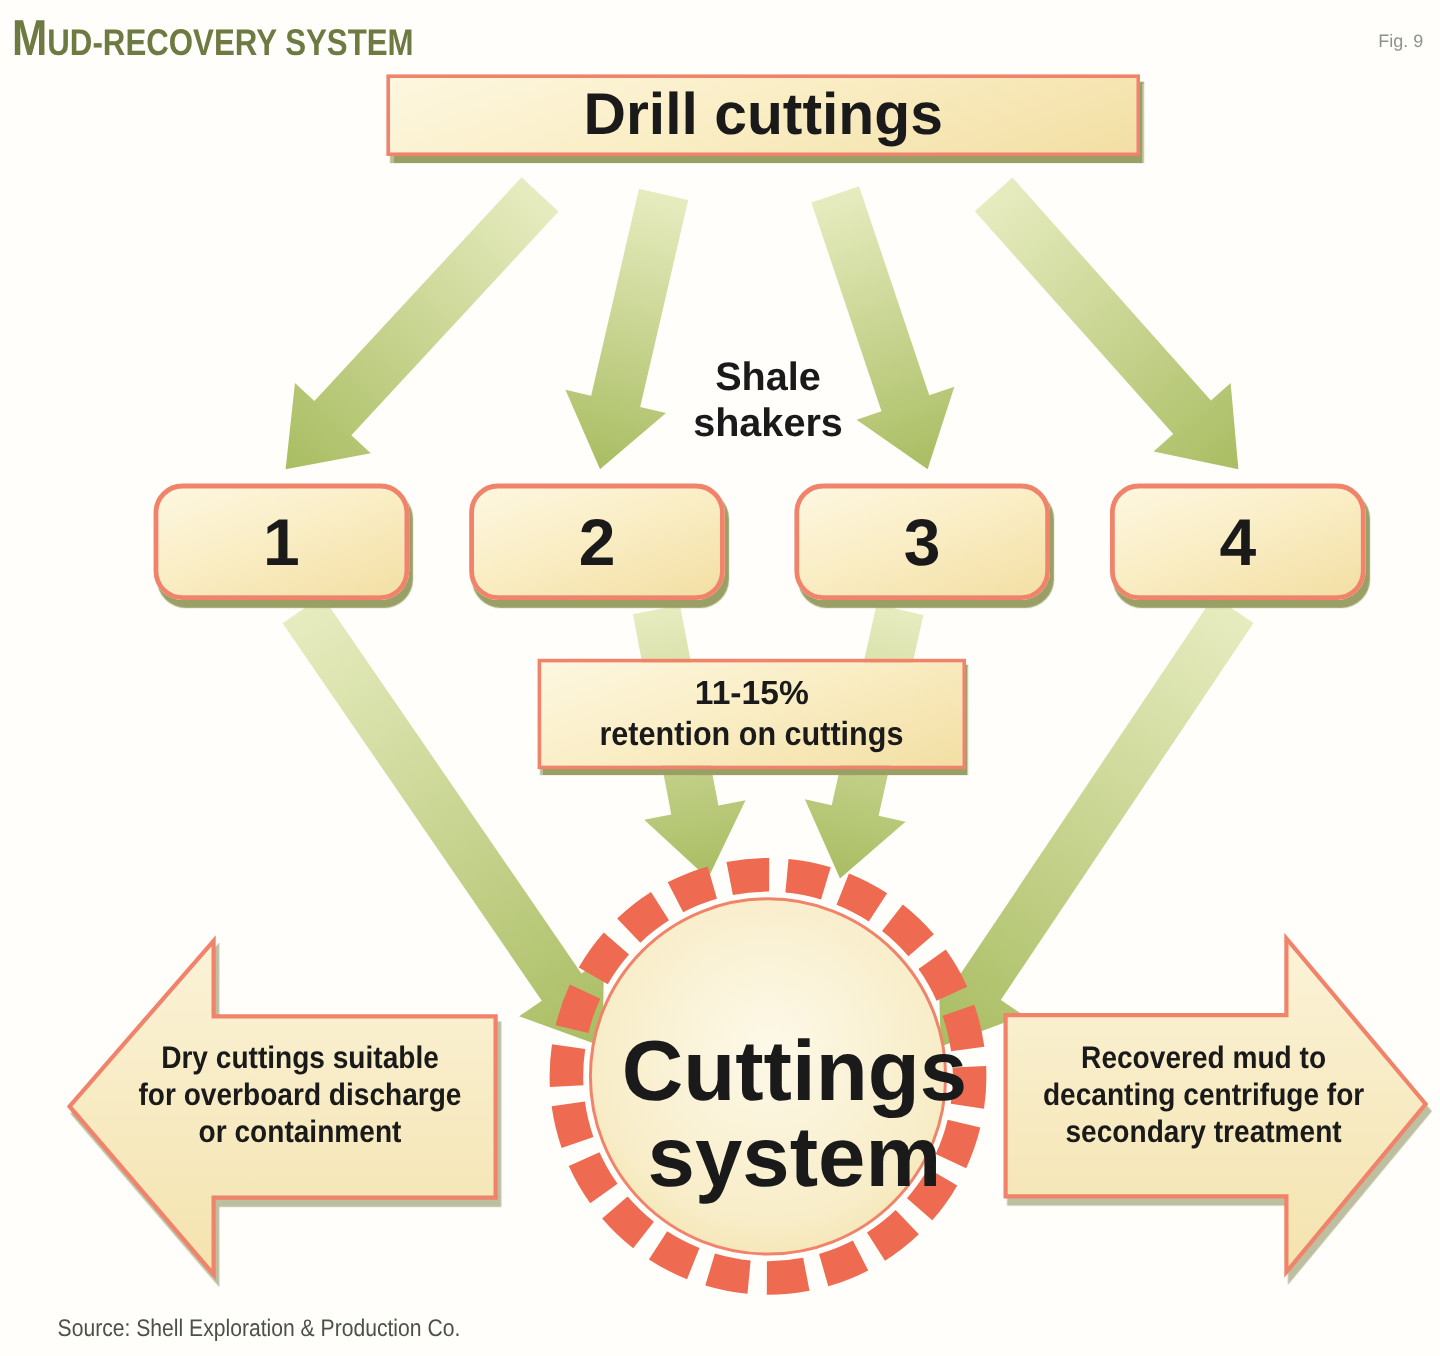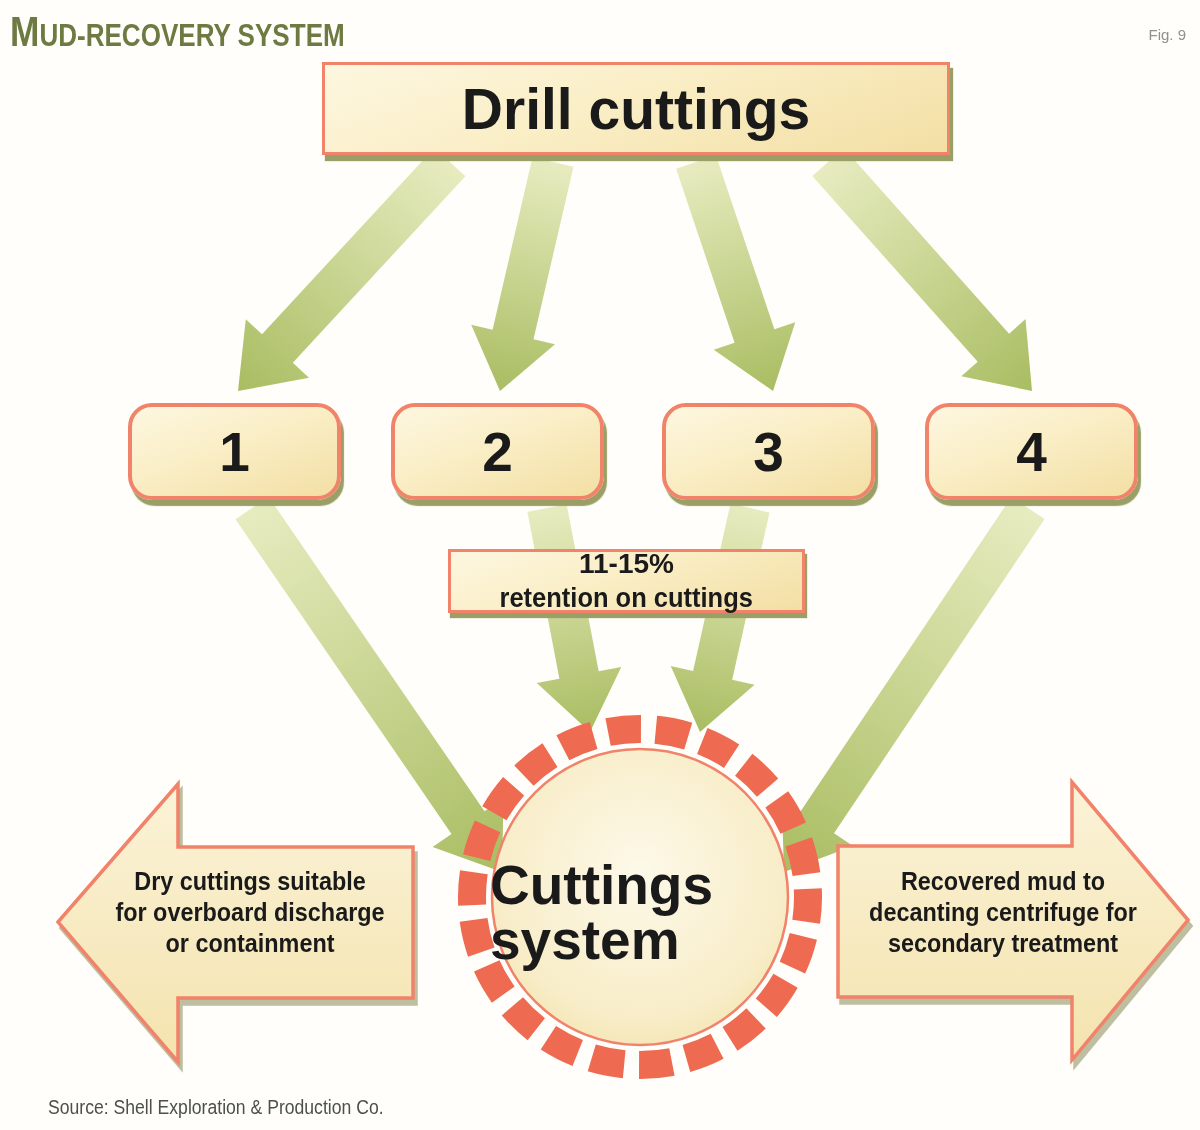--- a/index.html
+++ b/index.html
@@ -22,35 +22,35 @@
     color:var(--fig-gray,#8d928c);
   }
 
   .cream-box{
     position:absolute;display:flex;align-items:center;justify-content:center;
     background:linear-gradient(160deg,#fdf7e0 0%,#faeec6 45%,#f3dfa4 100%);
     border:3px solid var(--box-border-salmon,#f0836a);
     box-shadow:3px 6px 1px var(--shadow-olive,#9aa065);
     box-sizing:border-box;text-align:center;font-weight:bold;
   }
-  .drill-box{left:322px;top:62px;width:628px;height:93px;font-size:57px;}
+  .drill-box{left:322px;top:62px;width:628px;height:68px;font-size:49px;}
   .shaker-box{top:403px;width:213px;height:97px;border-radius:24px;font-size:55px;border-width:4px;}
   .retention-box{
-    left:448px;top:549px;width:357px;height:64px;
+    left:448px;top:549px;width:357px;height:92px;
     flex-direction:column;font-size:28px;line-height:1.2;box-shadow:2px 5px 1px var(--shadow-olive,#9aa065);
   }
 
   .shale-label{
     position:absolute;left:540px;top:295px;width:200px;text-align:center;
     font-weight:bold;font-size:33px;line-height:1.15;
   }
 
   .dryer-label{
-    position:absolute;left:490px;top:858px;width:300px;
-    font-weight:bold;font-size:55px;line-height:1.0;
+    position:absolute;left:512px;top:858px;width:300px;text-align:center;
+    font-weight:bold;font-size:71px;line-height:1.0;
   }
 
   .arrow-text{
     position:absolute;font-weight:bold;font-size:26px;line-height:1.2;text-align:center;
     transform:scaleX(.9);transform-origin:center;
   }
   .arrow-text.left{left:88px;top:866px;width:324px;}
   .arrow-text.right{left:838px;top:866px;width:330px;}
   .cond{transform:scaleX(.91);transform-origin:center;}
 
@@ -133,20 +133,22 @@
   </svg>
 
   <div class="title">Mud-recovery system</div>
   <div class="fig">Fig. 9</div>
 
   <div class="cream-box drill-box">
     <span>Drill cuttings</span>
   </div>
 
   <div class="shale-label">
+    <div>Shale</div>
+    <div>shakers</div>
   </div>
 
   <div class="cream-box shaker-box" style="left:128px">
     <span>1</span>
   </div>
   <div class="cream-box shaker-box" style="left:391px">
     <span>2</span>
   </div>
   <div class="cream-box shaker-box" style="left:662px">
     <span>3</span>

